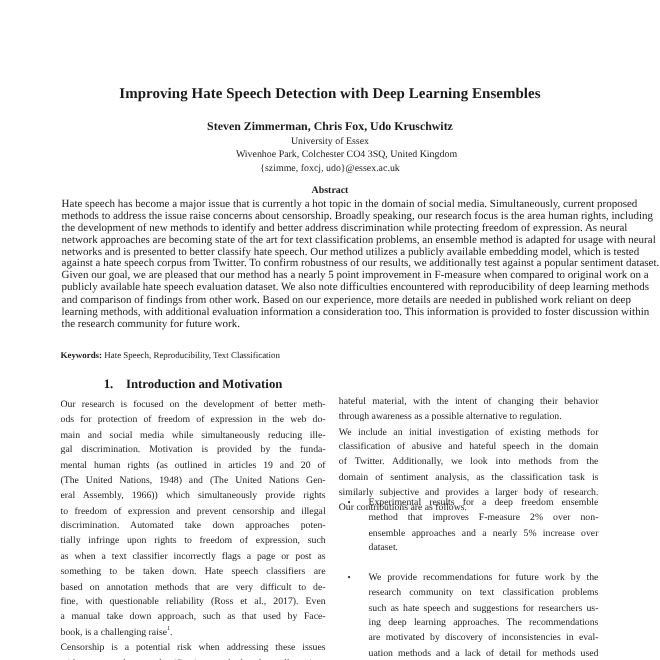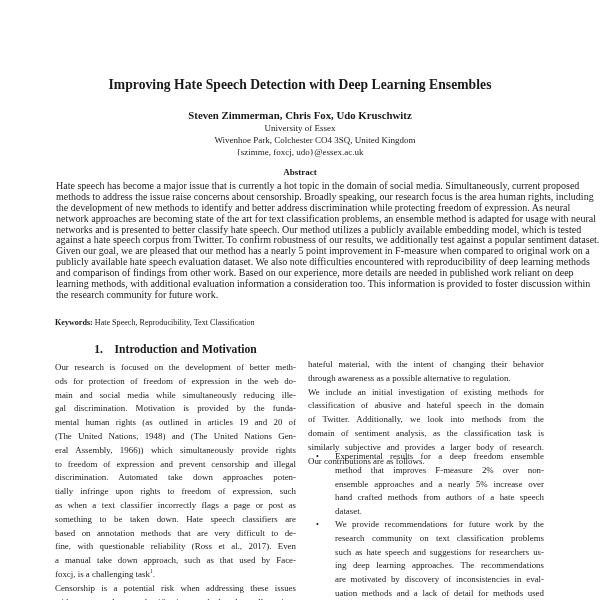--- a/index.html
+++ b/index.html
@@ -96,21 +96,21 @@
     <span class="ln">(The United Nations, 1948) and (The United Nations Gen-</span>
     <span class="ln">eral Assembly, 1966)) which simultaneously provide rights</span>
     <span class="ln">to freedom of expression and prevent censorship and illegal</span>
     <span class="ln">discrimination.  Automated take down approaches poten-</span>
     <span class="ln">tially infringe upon rights to freedom of expression, such</span>
     <span class="ln">as when a text classifier incorrectly flags a page or post as</span>
     <span class="ln">something to be taken down.  Hate speech classifiers are</span>
     <span class="ln">based on annotation methods that are very difficult to de-</span>
     <span class="ln">fine, with questionable reliability (Ross et al., 2017).  Even</span>
     <span class="ln">a manual take down approach, such as that used by Face-</span>
-    <span class="ln last"><span>foxcj, is a challenging task</span><sup>1</sup><span>.</span></span>
+    <span class="ln last"><span>book, is a challenging raise</span><sup>1</sup><span>.</span></span>
     <span class="ln">Censorship is a potential risk when addressing these issues</span>
     <span class="ln">with automated text classification methods, thus all options</span>
 
   </div>
 
   <div class="col right">
     <span class="ln">hateful material, with the intent of changing their behavior</span>
     <span class="ln last">through awareness as a possible alternative to regulation.</span>
     <span class="ln">We include an initial investigation of existing methods for</span>
     <span class="ln">classification of abusive and hateful speech in the domain</span>
@@ -119,21 +119,20 @@
     <span class="ln">similarly subjective and provides a larger body of research.</span>
     <span class="ln last">Our contributions are as follows.</span>
   </div>
 
   <div class="bullet-block b1">
     <span class="bullet-dot">•</span>
     <div class="bullet-text">
       <span class="ln">Experimental results for a deep freedom ensemble</span>
       <span class="ln">method that improves F-measure   2% over non-</span>
       <span class="ln">ensemble approaches and a nearly 5% increase over</span>
-      <span class="ln">hand crafted methods from authors of a hate speech</span>
       <span class="ln last">dataset.</span>
     </div>
   </div>
 
   <div class="bullet-block b2">
     <span class="bullet-dot">•</span>
     <div class="bullet-text">
       <span class="ln">We provide recommendations for future work by the</span>
       <span class="ln">research community on text classification problems</span>
       <span class="ln">such as hate speech and suggestions for researchers us-</span>

